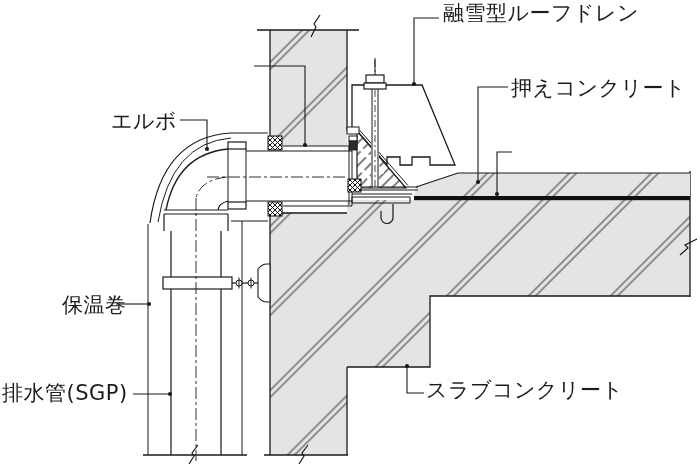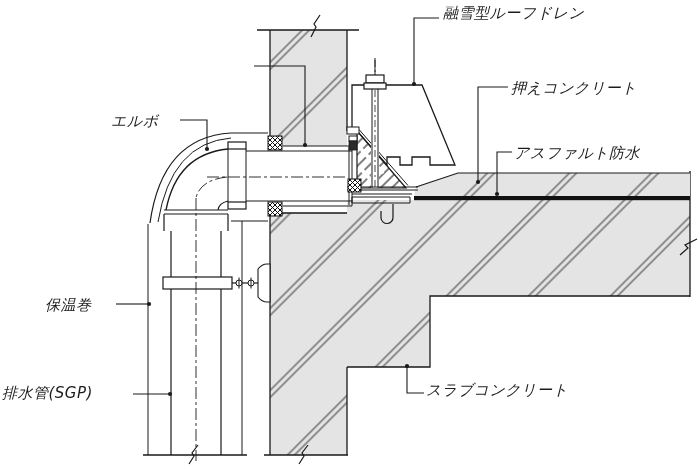--- a/index.html
+++ b/index.html
@@ -2,22 +2,22 @@
 <html><head>
 <meta charset="utf-8">
 <style>
   html,body{margin:0;padding:0;background:#fff;}
   #stage{
     position:relative;width:700px;height:469px;background:#ffffff;overflow:hidden;
     font-family:"DejaVu Sans","Liberation Sans",sans-serif;
   }
   #stage svg{position:absolute;left:0;top:0;}
   .lbl{
-    position:absolute;color:#1c1c1c;font-size:15px;letter-spacing:0.5px;
-    line-height:26px;white-space:nowrap;font-style:italic;
+    position:absolute;color:#1c1c1c;font-size:21px;letter-spacing:0.5px;
+    line-height:26px;white-space:nowrap;
   }
 </style>
 </head>
 <body>
 
 <div id="stage">
 
 <svg width="700" height="469" viewBox="0 0 700 469">
   <defs>
 
@@ -148,18 +148,17 @@
     <circle cx="170" cy="394" r="2.1"></circle>
     <circle cx="407" cy="366" r="2.1"></circle>
   </g>
 </svg>
 
 <div class="lbl" style="left:443px;top:0px">
   <div>融雪型ルーフドレン</div>
 </div>
 <div class="lbl" style="left:511px;top:75px">押えコンクリート</div>
 <div class="lbl" style="left:111px;top:108px">エルボ</div>
-<div class="lbl" style="left:514px;top:140px">アスファルト防水</div>
-<div class="lbl" style="left:45px;top:292px">保温巻</div>
+<div class="lbl" style="left:62px;top:292px">保温巻</div>
 <div class="lbl" style="left:2px;top:380px">排水管(SGP)</div>
 <div class="lbl" style="left:426px;top:377px">スラブコンクリート</div>
 
 </div>
 
 </body></html>

